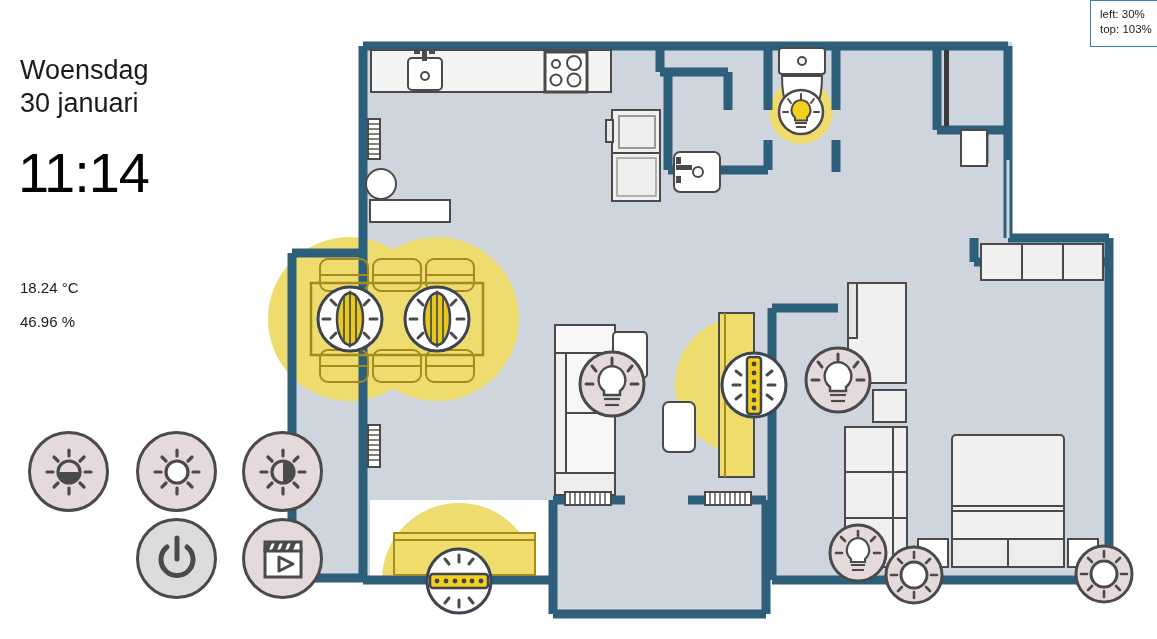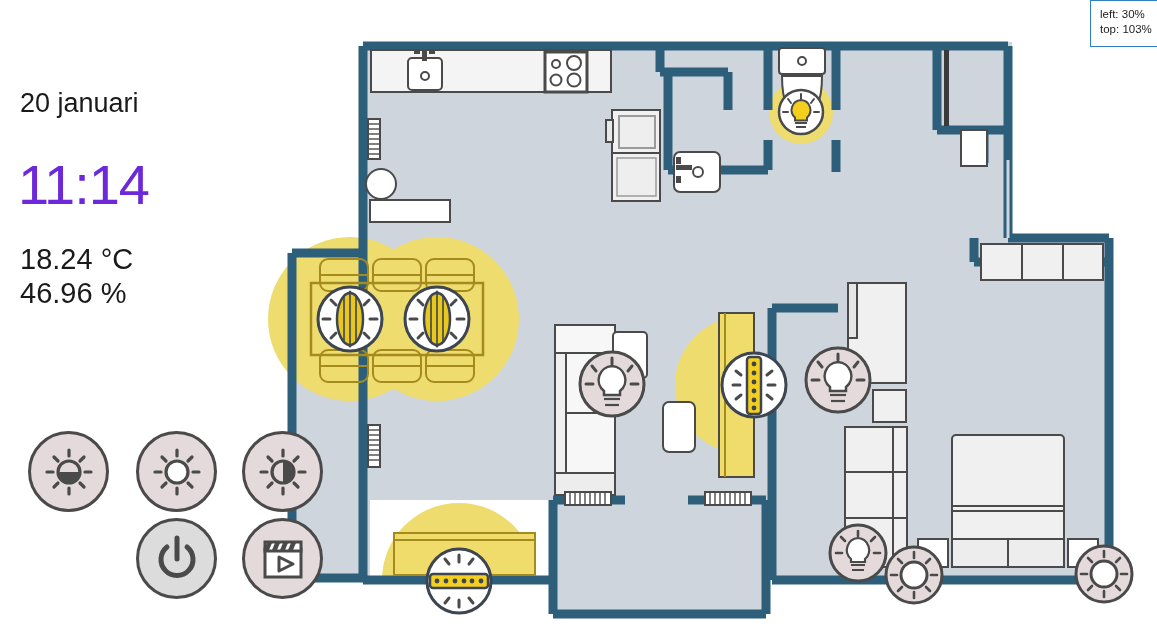--- a/index.html
+++ b/index.html
@@ -29,32 +29,33 @@
     left: 20px;
     font-size: 27px;
     color: #1a1a1a;
     letter-spacing: 0px;
     white-space: nowrap;
   }
   #weekday { top: 55px; }
   #datestr { top: 88px; }
   #clock {
     position: absolute;
-    left: 18px; top: 152px;
+    left: 18px; top: 140px;
     font-size: 56px;
-    color: #6d28d9;
+    color: #000000;
     letter-spacing: -1px;
     white-space: nowrap;
   }
   .sensor {
     position: absolute;
     left: 20px;
-    font-size: 29px;
+    font-size: 15px;
     color: #1a1a1a;
     white-space: nowrap;
+    margin-top: 36px;
   }
   #temp { top: 243px; }
   #hum  { top: 277px; text-align: center; }
 
   
   .ctl {
     position: absolute;
     border-radius: 50%;
     border: 3px solid #4a4a4a;
     background: #e4dadb;
@@ -522,21 +523,22 @@
           <line x1="1120" y1="558" x2="1116" y2="562"></line>
           <line x1="1088" y1="590" x2="1092" y2="586"></line>
           <line x1="1120" y1="590" x2="1116" y2="586"></line>
         </g>
       </g>
 
     </svg>
   </div>
 
   <div id="left-panel">
-    <div class="dayline" id="datestr">20 januari</div>
+    <div class="dayline" id="weekday">Woensdag</div>
+    <div class="dayline" id="datestr">30 januari</div>
     <div id="clock">11:14</div>
     <div class="sensor" id="temp">18.24 °C</div>
     <div class="sensor" id="hum">46.96 %</div>
 
     <div class="ctl" id="ctl-1">
       <svg width="52" height="52" viewBox="0 0 52 52">
         <g stroke="#4a4a4a" stroke-width="3.2" stroke-linecap="round">
           <line x1="26" y1="4" x2="26" y2="10"></line>
           <line x1="26" y1="42" x2="26" y2="48"></line>
           <line x1="4" y1="26" x2="10" y2="26"></line>

